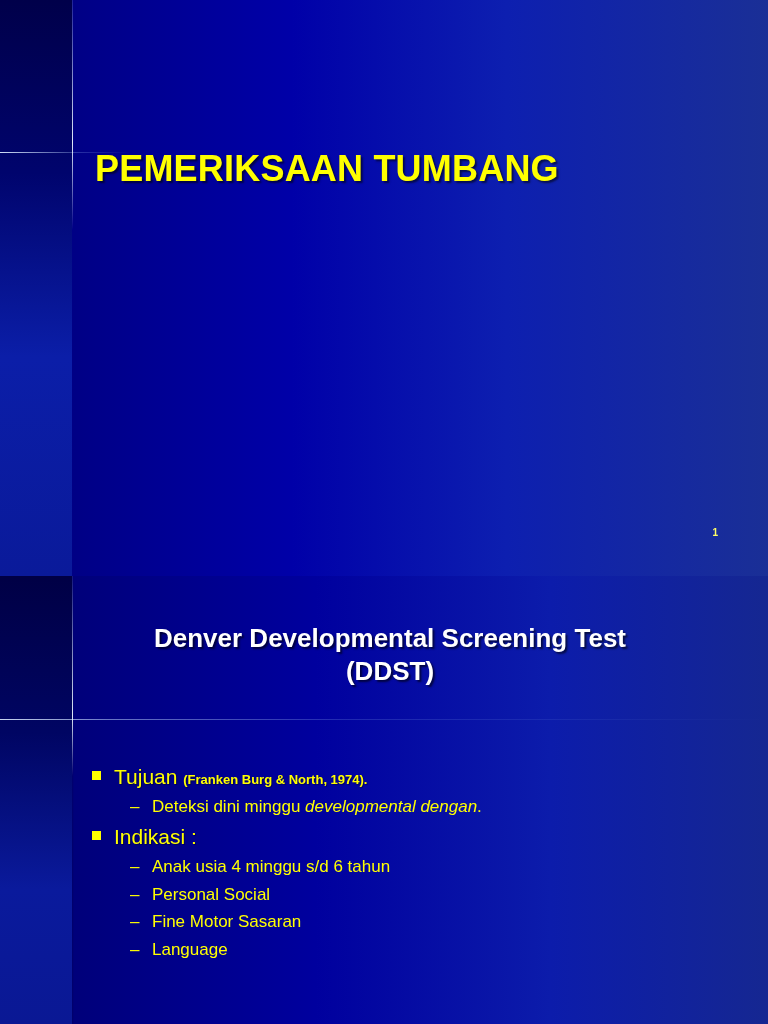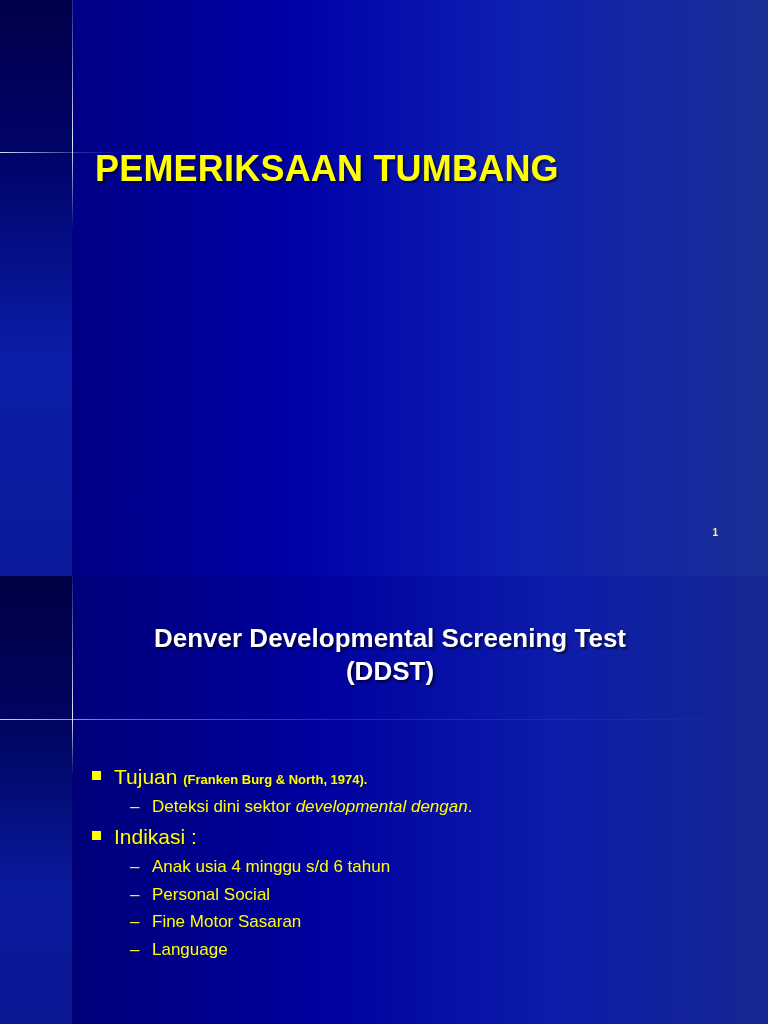--- a/index.html
+++ b/index.html
@@ -205,21 +205,21 @@
 
     <div class="body-list">
 
       <div class="lvl1">
         <span class="bullet"><i></i></span>
         <span class="txt"><span>Tujuan </span><span class="small">(Franken Burg &amp; North, 1974).</span></span>
       </div>
 
       <div class="lvl2">
         <span class="dash">–</span>
-        <span class="txt"><span>Deteksi dini sektor </span><span class="ital">developmental dengan</span><span>.</span></span>
+        <span class="txt"><span>Deteksi dini minggu </span><span class="ital">developmental dengan</span><span>.</span></span>
       </div>
 
       <div class="lvl1">
         <span class="bullet"><i></i></span>
         <span class="txt"><span>Indikasi   :</span></span>
       </div>
 
       <div class="lvl2">
         <span class="dash">–</span>
         <span class="txt"><span>Anak usia 4 minggu s/d 6 tahun</span></span>

